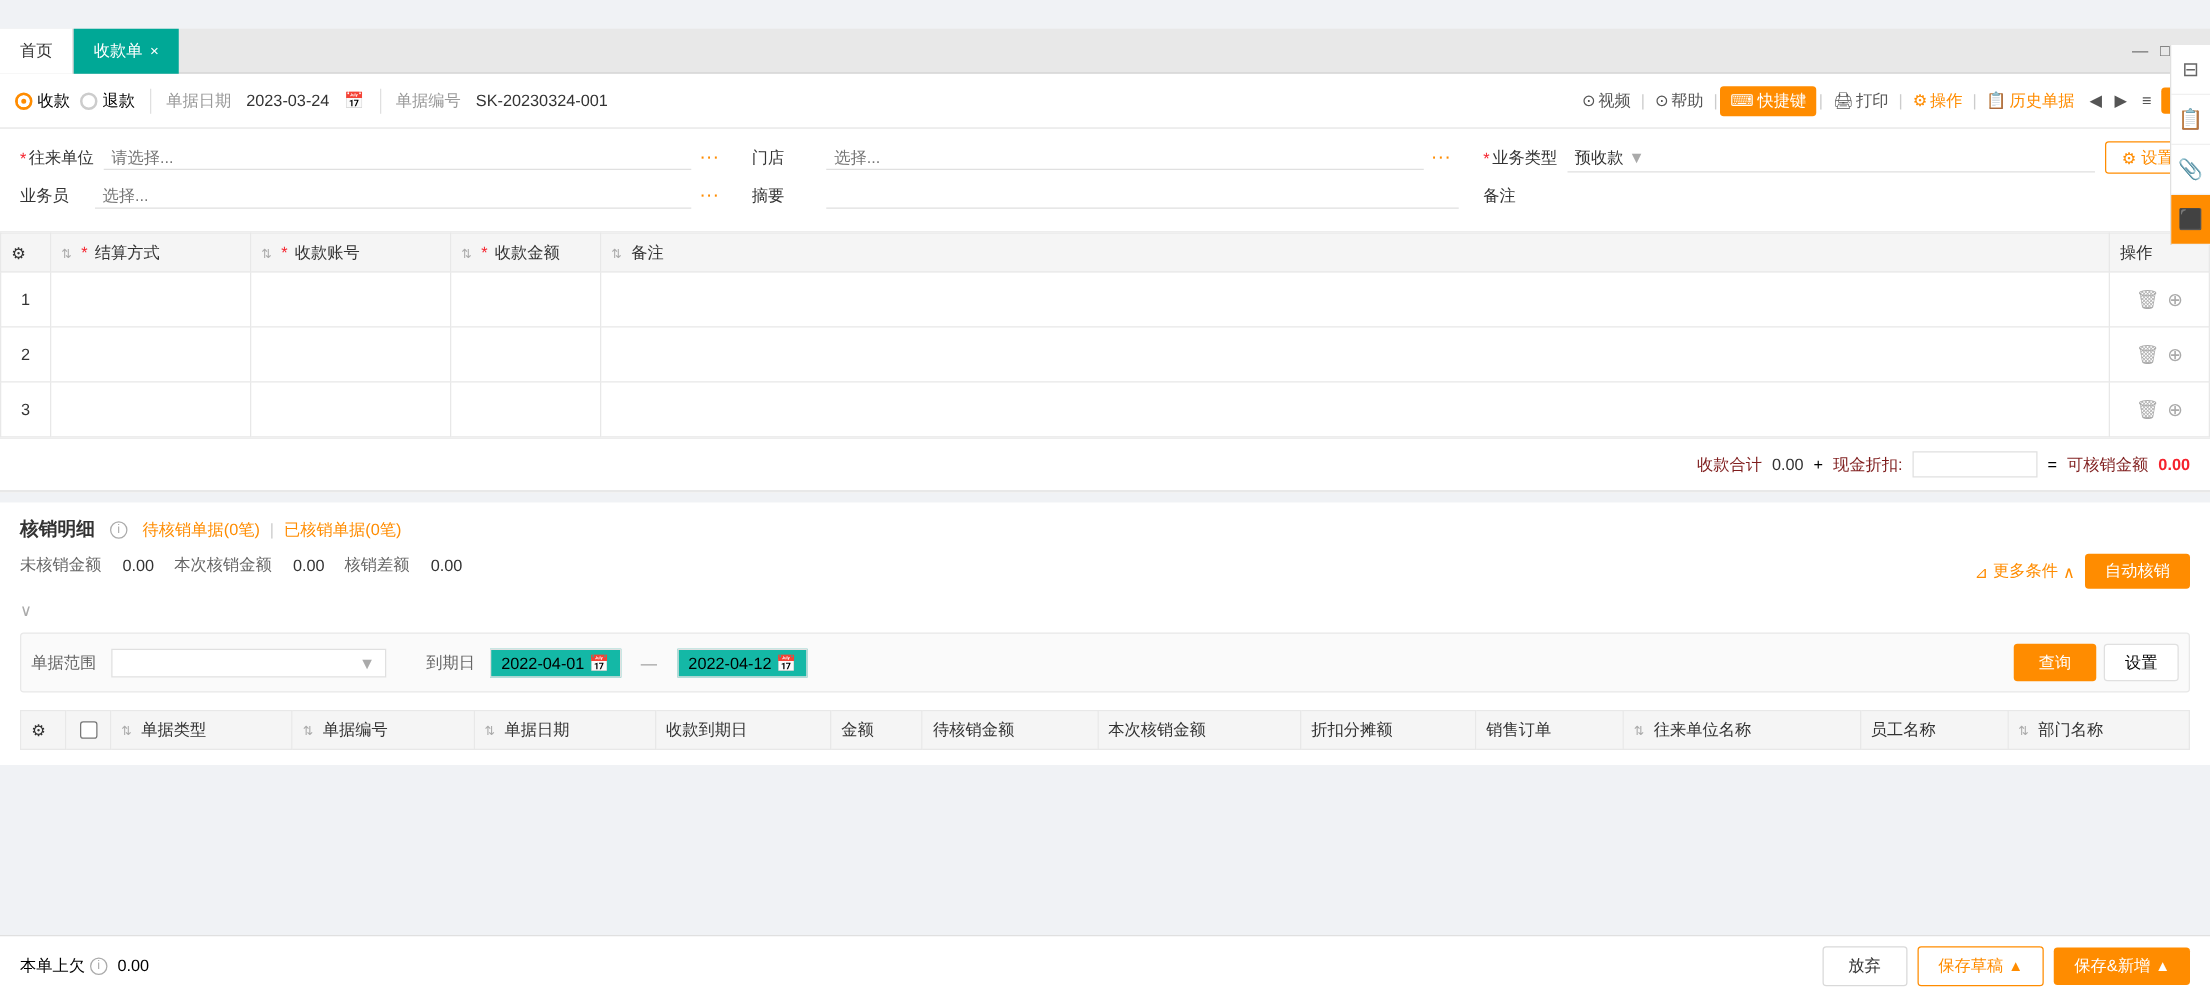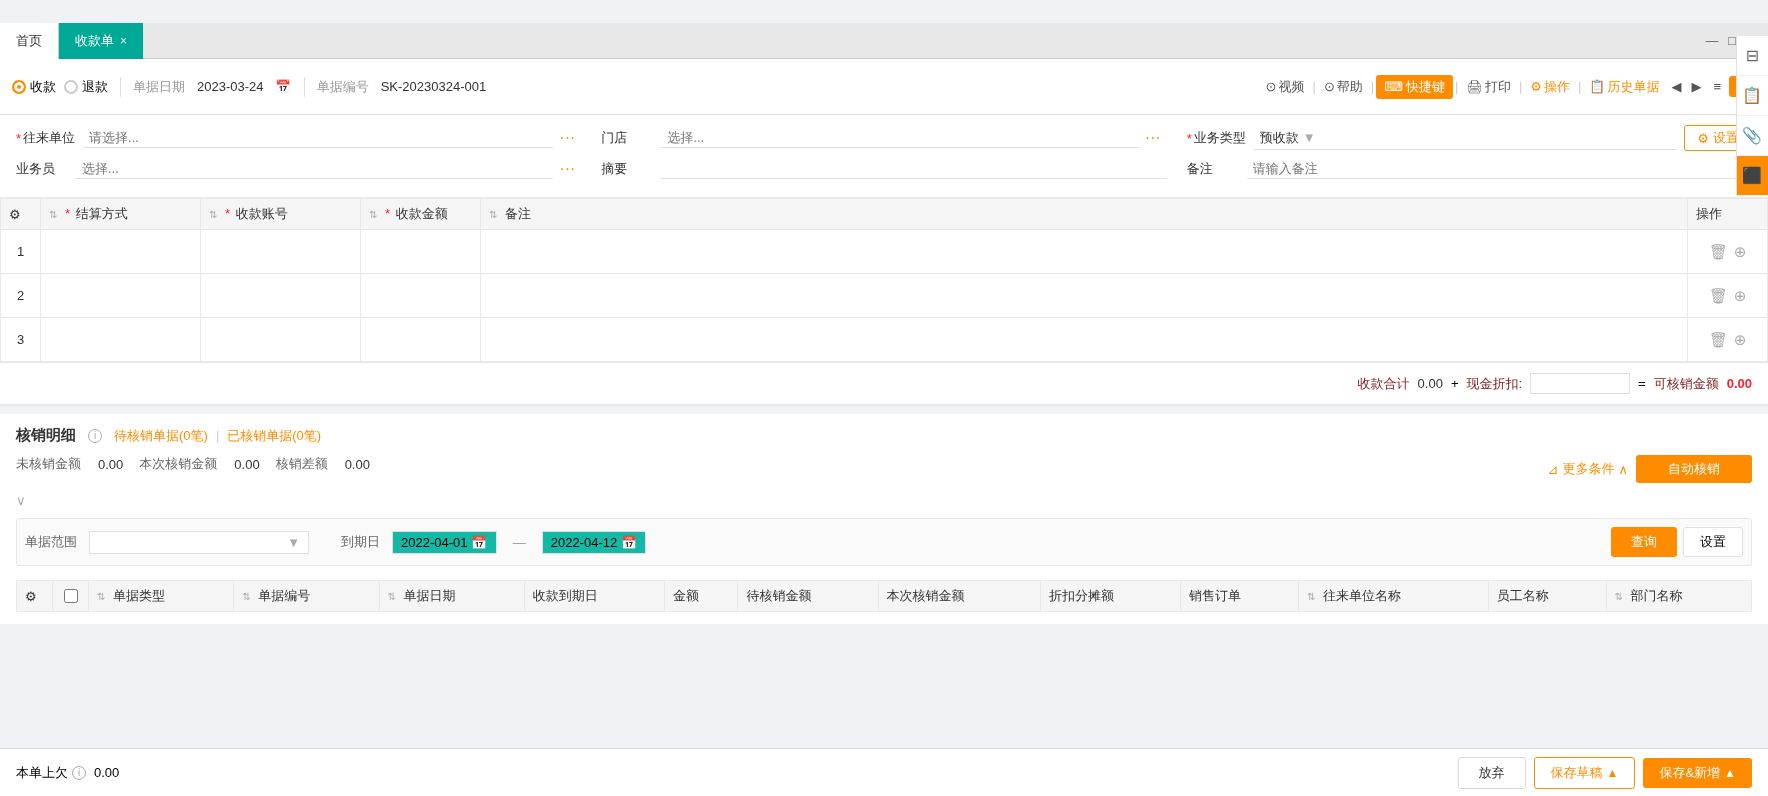--- a/index.html
+++ b/index.html
@@ -44,21 +44,21 @@
     }
     .win-btn {
       width: 16px; height: 16px;
       display: flex; align-items: center; justify-content: center;
       cursor: pointer; color: #666; font-size: 14px;
     }
 
     
     .toolbar {
       background: #fff;
-      height: 56px;
+      height: 44px;
       display: flex; align-items: center;
       padding: 0 12px;
       border-bottom: 1px solid #e0e0e0;
       gap: 8px;
     }
     .radio-group { display: flex; align-items: center; gap: 8px; }
     .radio-item { display: flex; align-items: center; gap: 4px; cursor: pointer; }
     .radio-circle {
       width: 14px; height: 14px; border-radius: 50%;
       border: 2px solid #ccc;
@@ -178,21 +178,21 @@
     .stat-item { display: flex; align-items: center; gap: 17px; }
     .stat-label { color: #666; }
     .stat-value { color: #333; }
     .verify-actions { margin-left: auto; display: flex; align-items: center; gap: 8px; }
     .filter-btn {
       color: #ff8c00; cursor: pointer;
       display: flex; align-items: center; gap: 4px;
     }
     .auto-verify-btn {
       background: #ff8c00; color: #fff;
-      padding: 5px 32px; border-radius: 3px; cursor: pointer;
+      padding: 5px 16px; border-radius: 3px; cursor: pointer;
       border: none;
     }
 
     
     .filter-row {
       display: flex; align-items: center; gap: 12px;
       padding: 8px;
       border: 1px solid #e8e8e8;
       border-radius: 3px;
       margin-bottom: 8px;
@@ -410,21 +410,20 @@
       <span class="field-label">业务员</span>
       <input class="field-input" type="text" placeholder="选择..." style="">
       <span class="field-more">···</span>
     </div>
     <div class="field-group" style="flex:2;margin-left:20px;">
       <span class="field-label">摘要</span>
       <input class="field-input" type="text" style="">
     </div>
     <div class="field-group" style="flex:2;margin-left:20px;">
       <span class="field-label">备注</span>
-      <input class="field-input" type="text" placeholder="请输入备注" style="">
     </div>
   </div>
 </div>
 
 <div class="table-container">
   <table class="data-table">
     <thead>
       <tr>
         <th class="col-index">
           <span>⚙</span>

